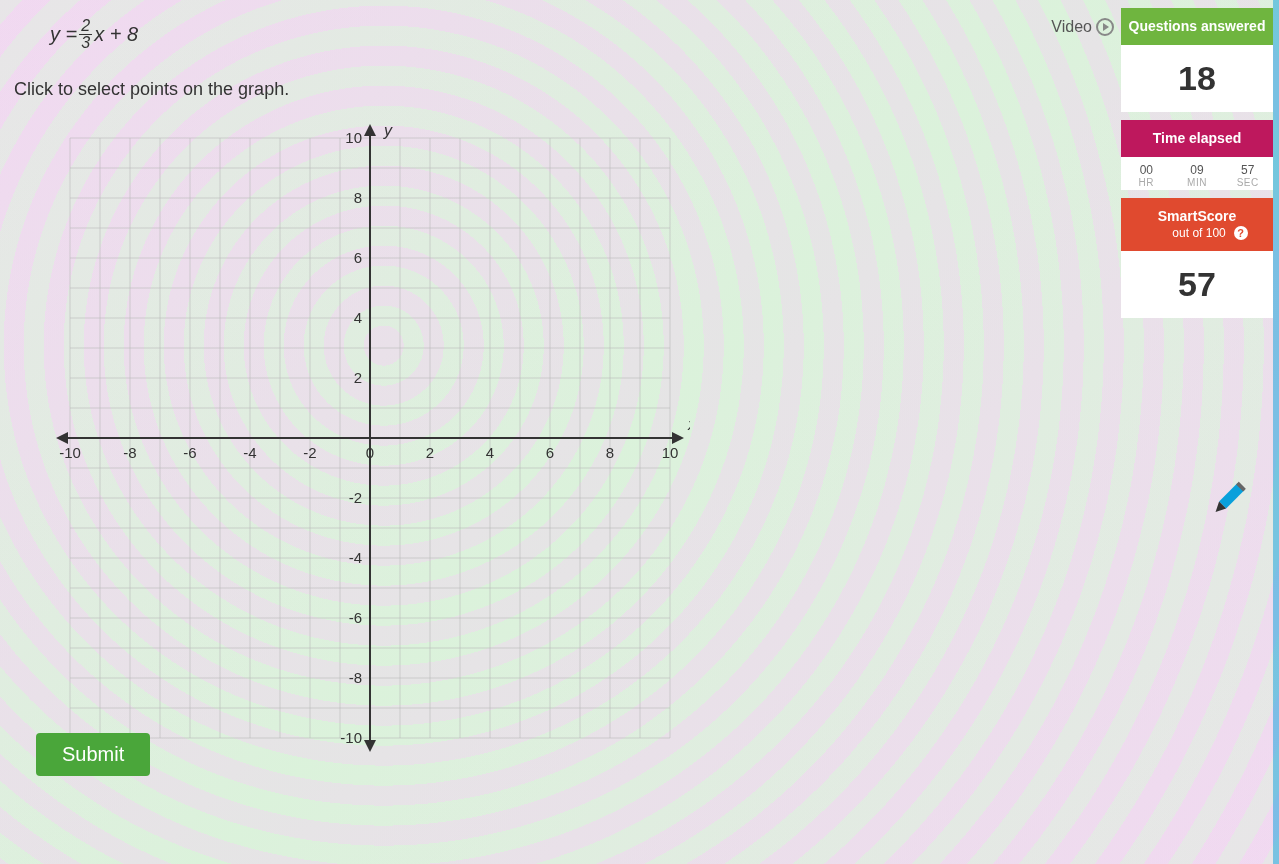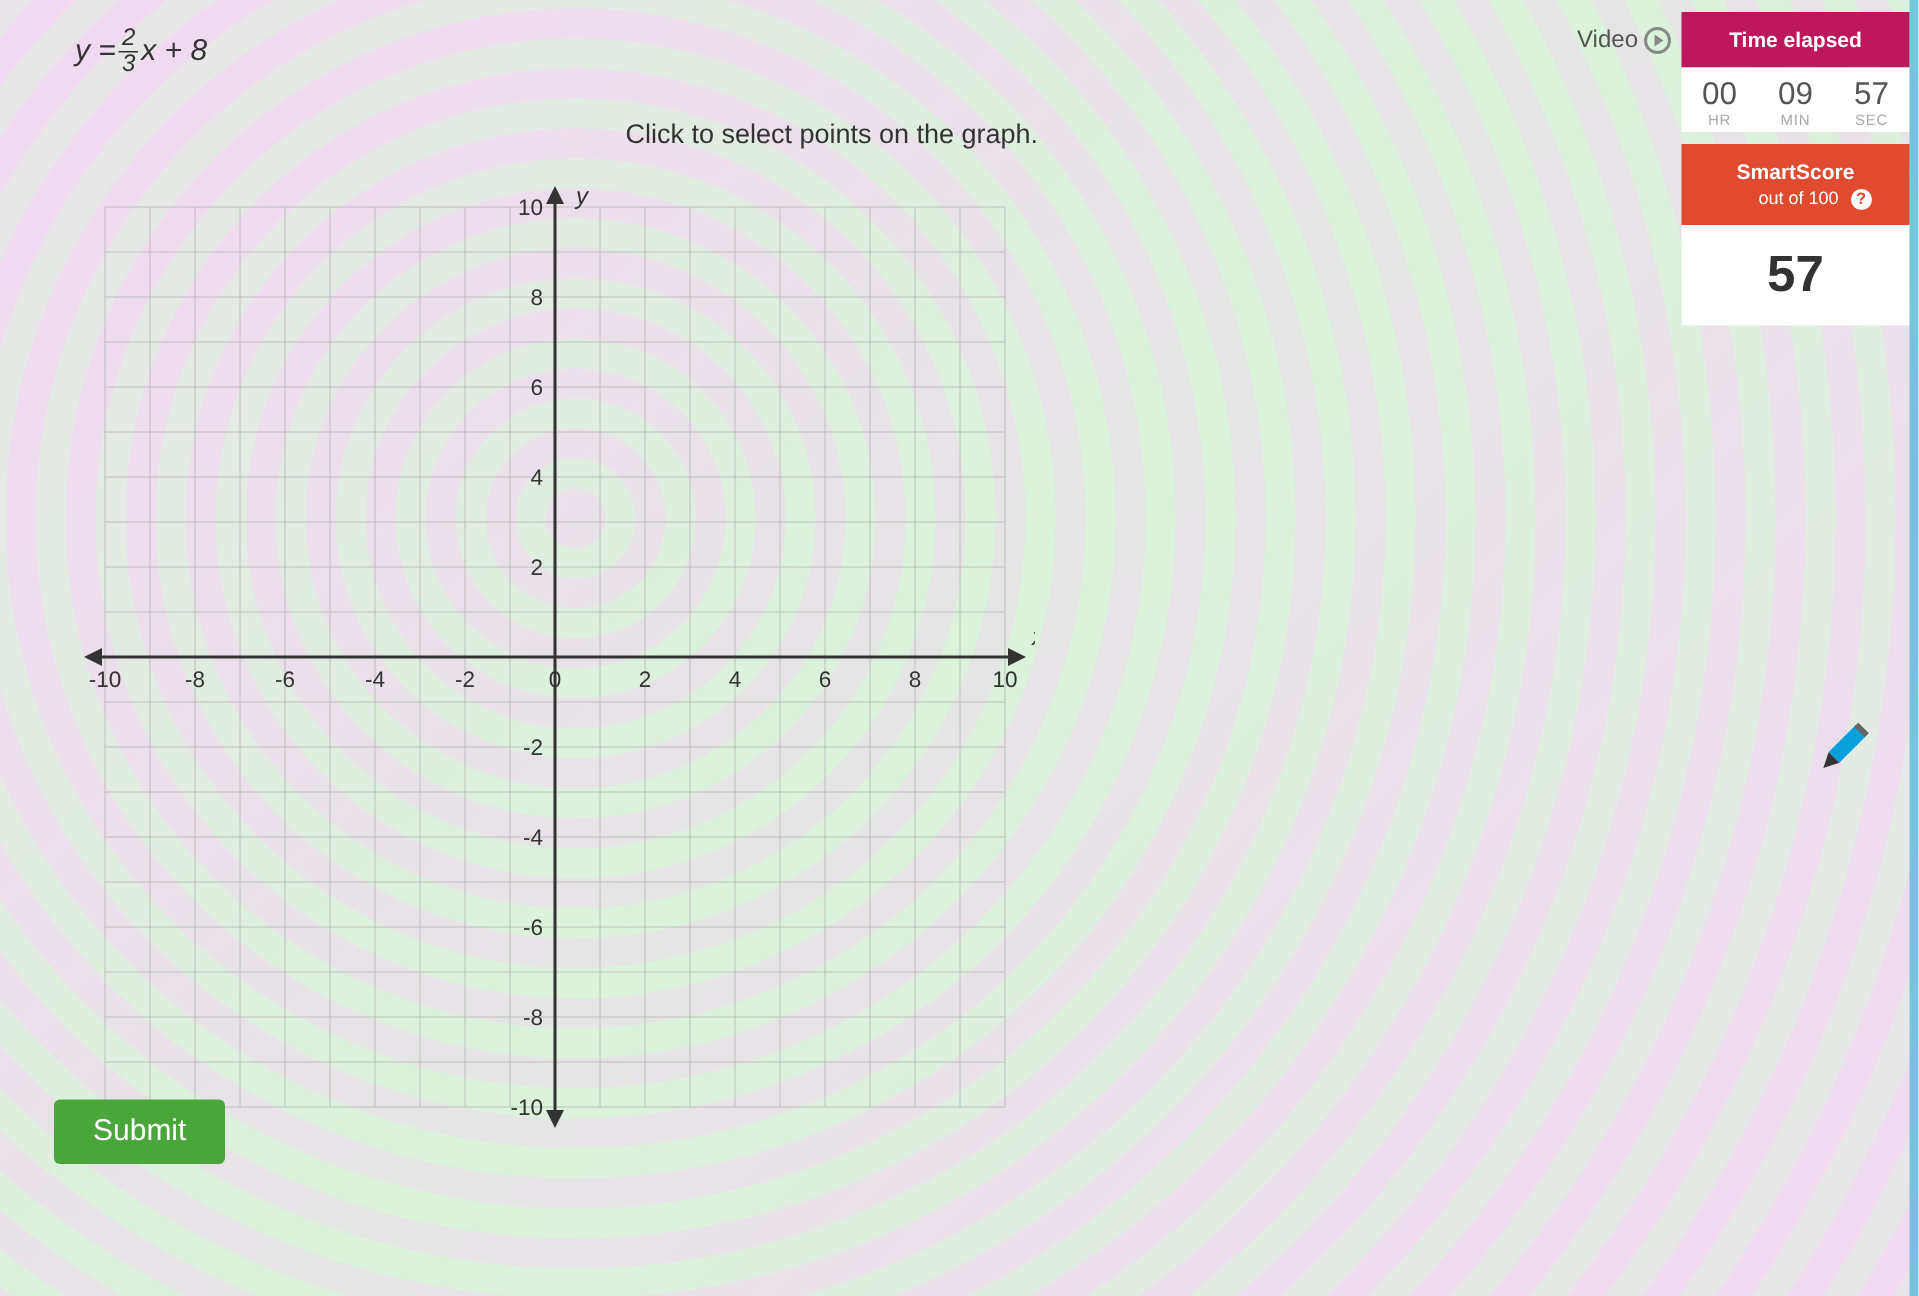--- a/index.html
+++ b/index.html
@@ -12,21 +12,21 @@
     background:
       repeating-radial-gradient(circle at 30% 40%, rgba(230,180,230,0.25) 0px, rgba(230,180,230,0.25) 20px, rgba(180,230,180,0.2) 20px, rgba(180,230,180,0.2) 40px),
       linear-gradient(135deg, #f5e5f5 0%, #e5f5e5 50%, #f5e5f5 100%);
   }
   .main { position: absolute; left: 0; top: 0; right: 170px; padding: 18px 14px; }
   .question-text { font-size: 19px; color: #333; margin-bottom: 28px; }
   .equation { font-size: 20px; font-style: italic; margin: 0 0 28px 36px; color: #333; display:flex; align-items:center; }
   .frac { display:inline-flex; flex-direction:column; align-items:center; font-size:16px; line-height:1; margin:0 2px; font-style:italic;}
   .frac .num { border-bottom:1.5px solid #333; padding:0 2px; }
   .frac .den { padding:0 2px; }
-  .instruction { font-size: 18px; color: #333; margin-bottom: 18px; text-align: center; }
+  .instruction { font-size: 18px; color: #333; margin-bottom: 18px; }
   .chart-wrap { position: relative; width: 640px; height: 640px; margin-left: 36px; }
   svg.grid { position:absolute; left:0; top:0; }
   .axis-label { font-size: 16px; fill:#333; font-style: italic; }
   .tick-label { font-size: 15px; fill:#333; text-anchor:middle; }
   .tick-label-y { font-size: 15px; fill:#333; text-anchor:end; }
   .submit-btn {
     position:absolute; left:36px; bottom:0px;
     background:#4aa63a; color:#fff; border:none; border-radius:4px;
     padding:10px 26px; font-size:20px; cursor:pointer;
   }
@@ -37,21 +37,21 @@
   .play-icon::after { content:""; border-left:6px solid #888; border-top:4px solid transparent; border-bottom:4px solid transparent; margin-left:2px;}
   .panel { width:100%; margin-bottom:8px; text-align:center; }
   .panel-header { color:#fff; font-size:14px; font-weight:bold; padding:10px 4px; line-height:1.2; }
   .green-bg { background:#6fb53f; }
   .blue-bg { background:#be185d; }
   .red-bg { background:#e04a2f; }
   .panel-body { background:#fff; padding:14px 4px; }
   .big-num { font-size:34px; font-weight:bold; color:#333; }
   .time-row { display:flex; background:#fff; }
   .time-cell { flex:1; text-align:center; padding:6px 0 2px;}
-  .time-val { font-size:21px; color:#555; }
+  .time-val { font-size:12px; color:#555; }
   .time-lab { font-size:10px; color:#aaa; letter-spacing:0.5px;}
   .info-icon { display:inline-block; width:14px; height:14px; background:#fff; color:#e04a2f; border-radius:50%; font-size:11px; font-weight:bold; line-height:14px; margin-left:4px;}
   .pencil { position:absolute; right:30px; top:480px; transform:rotate(45deg); }
   .right-bar { position:absolute; right:0; top:0; bottom:0; width:6px; background:#09a0db; opacity:0.5;}
 </style>
 </head>
 <body>
 
 <div class="main">
   <div class="equation">
@@ -143,20 +143,26 @@
   <button class="submit-btn">Submit</button>
 </div>
 
 <div class="video-link">
   <span>Video</span>
   <span class="play-icon"></span>
 </div>
 
 <div class="sidebar">
   <div class="panel">
+    <div class="panel-header green-bg">Questions answered</div>
+    <div class="panel-body">
+      <div class="big-num">18</div>
+    </div>
+  </div>
+  <div class="panel">
     <div class="panel-header blue-bg">Time elapsed</div>
     <div class="time-row">
       <div class="time-cell">
         <div class="time-val">00</div>
         <div class="time-lab">HR</div>
       </div>
       <div class="time-cell">
         <div class="time-val">09</div>
         <div class="time-lab">MIN</div>
       </div>

